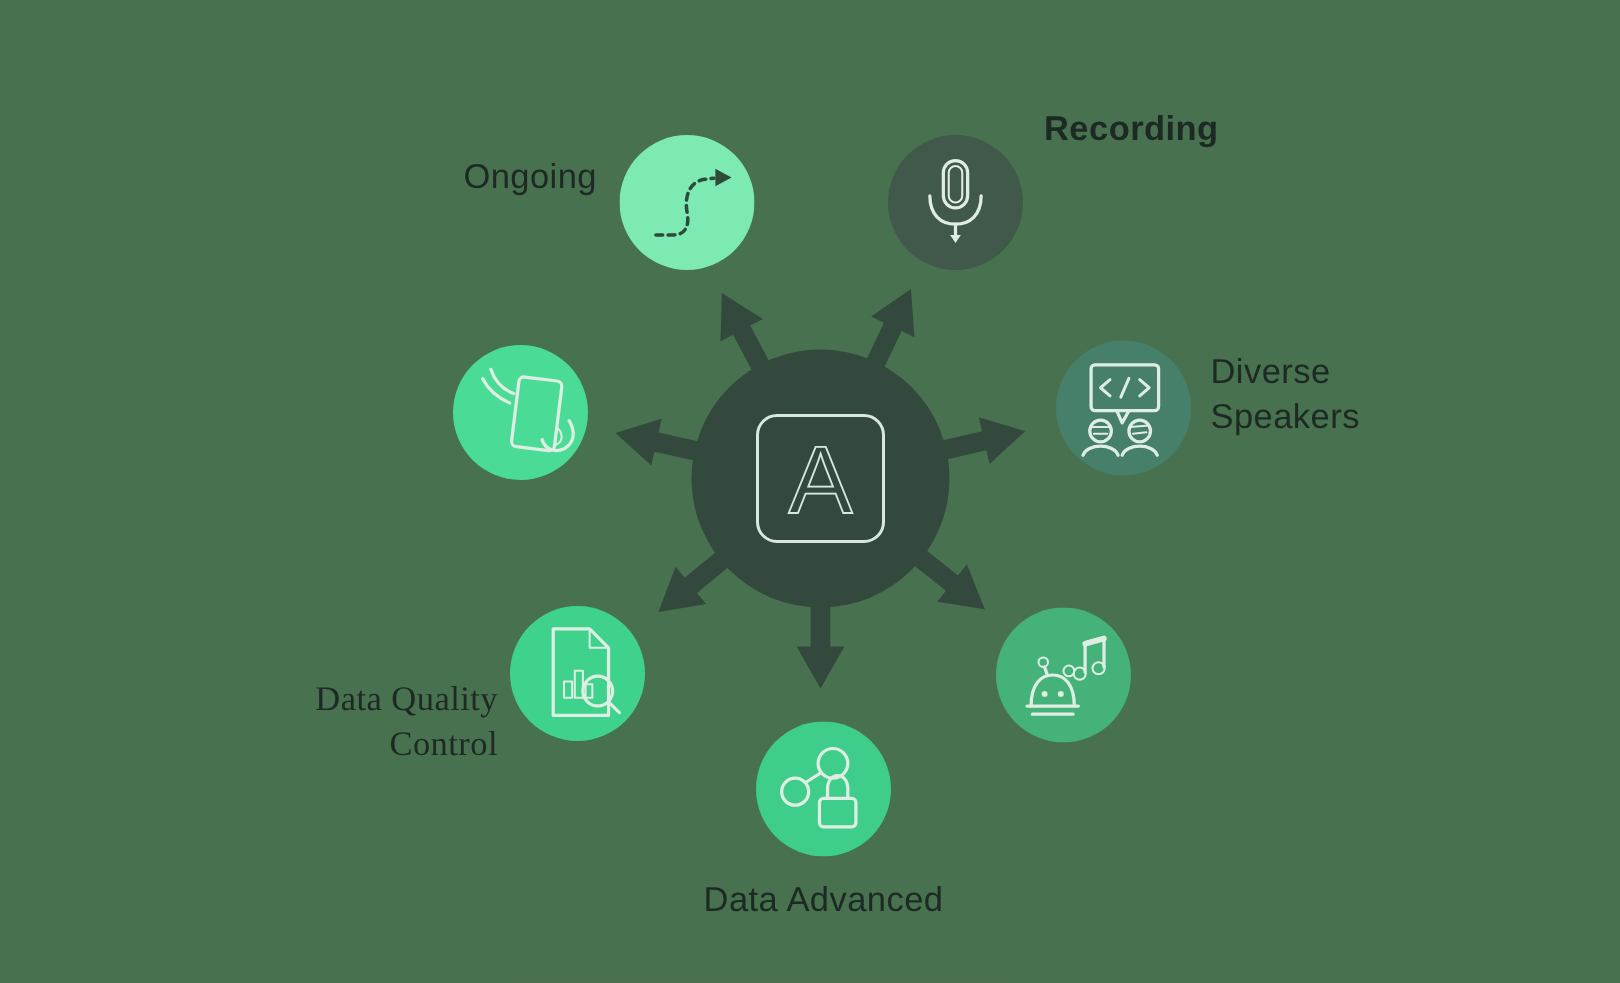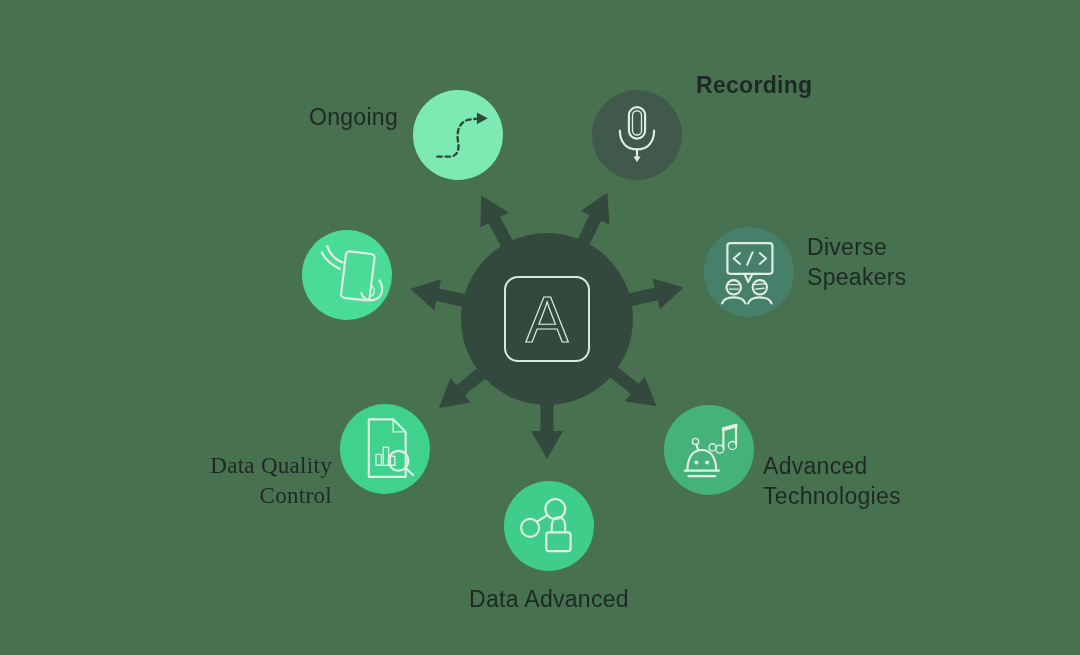--- a/index.html
+++ b/index.html
@@ -153,24 +153,20 @@
         <path d="M38,50 L36,44"></path>
         <circle class="thin" cx="35" cy="40.5" r="3.5"></circle>
         <circle class="thin" cx="54" cy="47" r="4"></circle>
         <path d="M66,48 L66,26 L80,22 L80,44"></path>
         <path stroke-width="4" d="M66,27 L80,23"></path>
         <circle class="thin" cx="62" cy="49" r="4.5"></circle>
         <circle class="thin" cx="76" cy="45" r="4.5"></circle>
       </g>
     </svg>
   </div>
-  <div class="label" style="left:763px;top:451px;width:230px;">
-    <div>Advanced</div>
-    <div>Technologies</div>
-  </div>
 
   <div class="node" style="left:504px;top:481px;">
     <svg viewBox="0 0 100 100">
       <circle cx="50" cy="50" r="50" fill="#3fcd8b"></circle>
       <g class="icon-light">
         <circle cx="29" cy="52" r="10"></circle>
         <circle cx="57" cy="31" r="11"></circle>
         <path d="M37,45 L48,38"></path>
         <rect x="47" y="57" width="27" height="21" rx="3"></rect>
         <path d="M53,57 L53,50 C53,43 57,40 60.5,40 C64,40 68,43 68,50 L68,57"></path>

